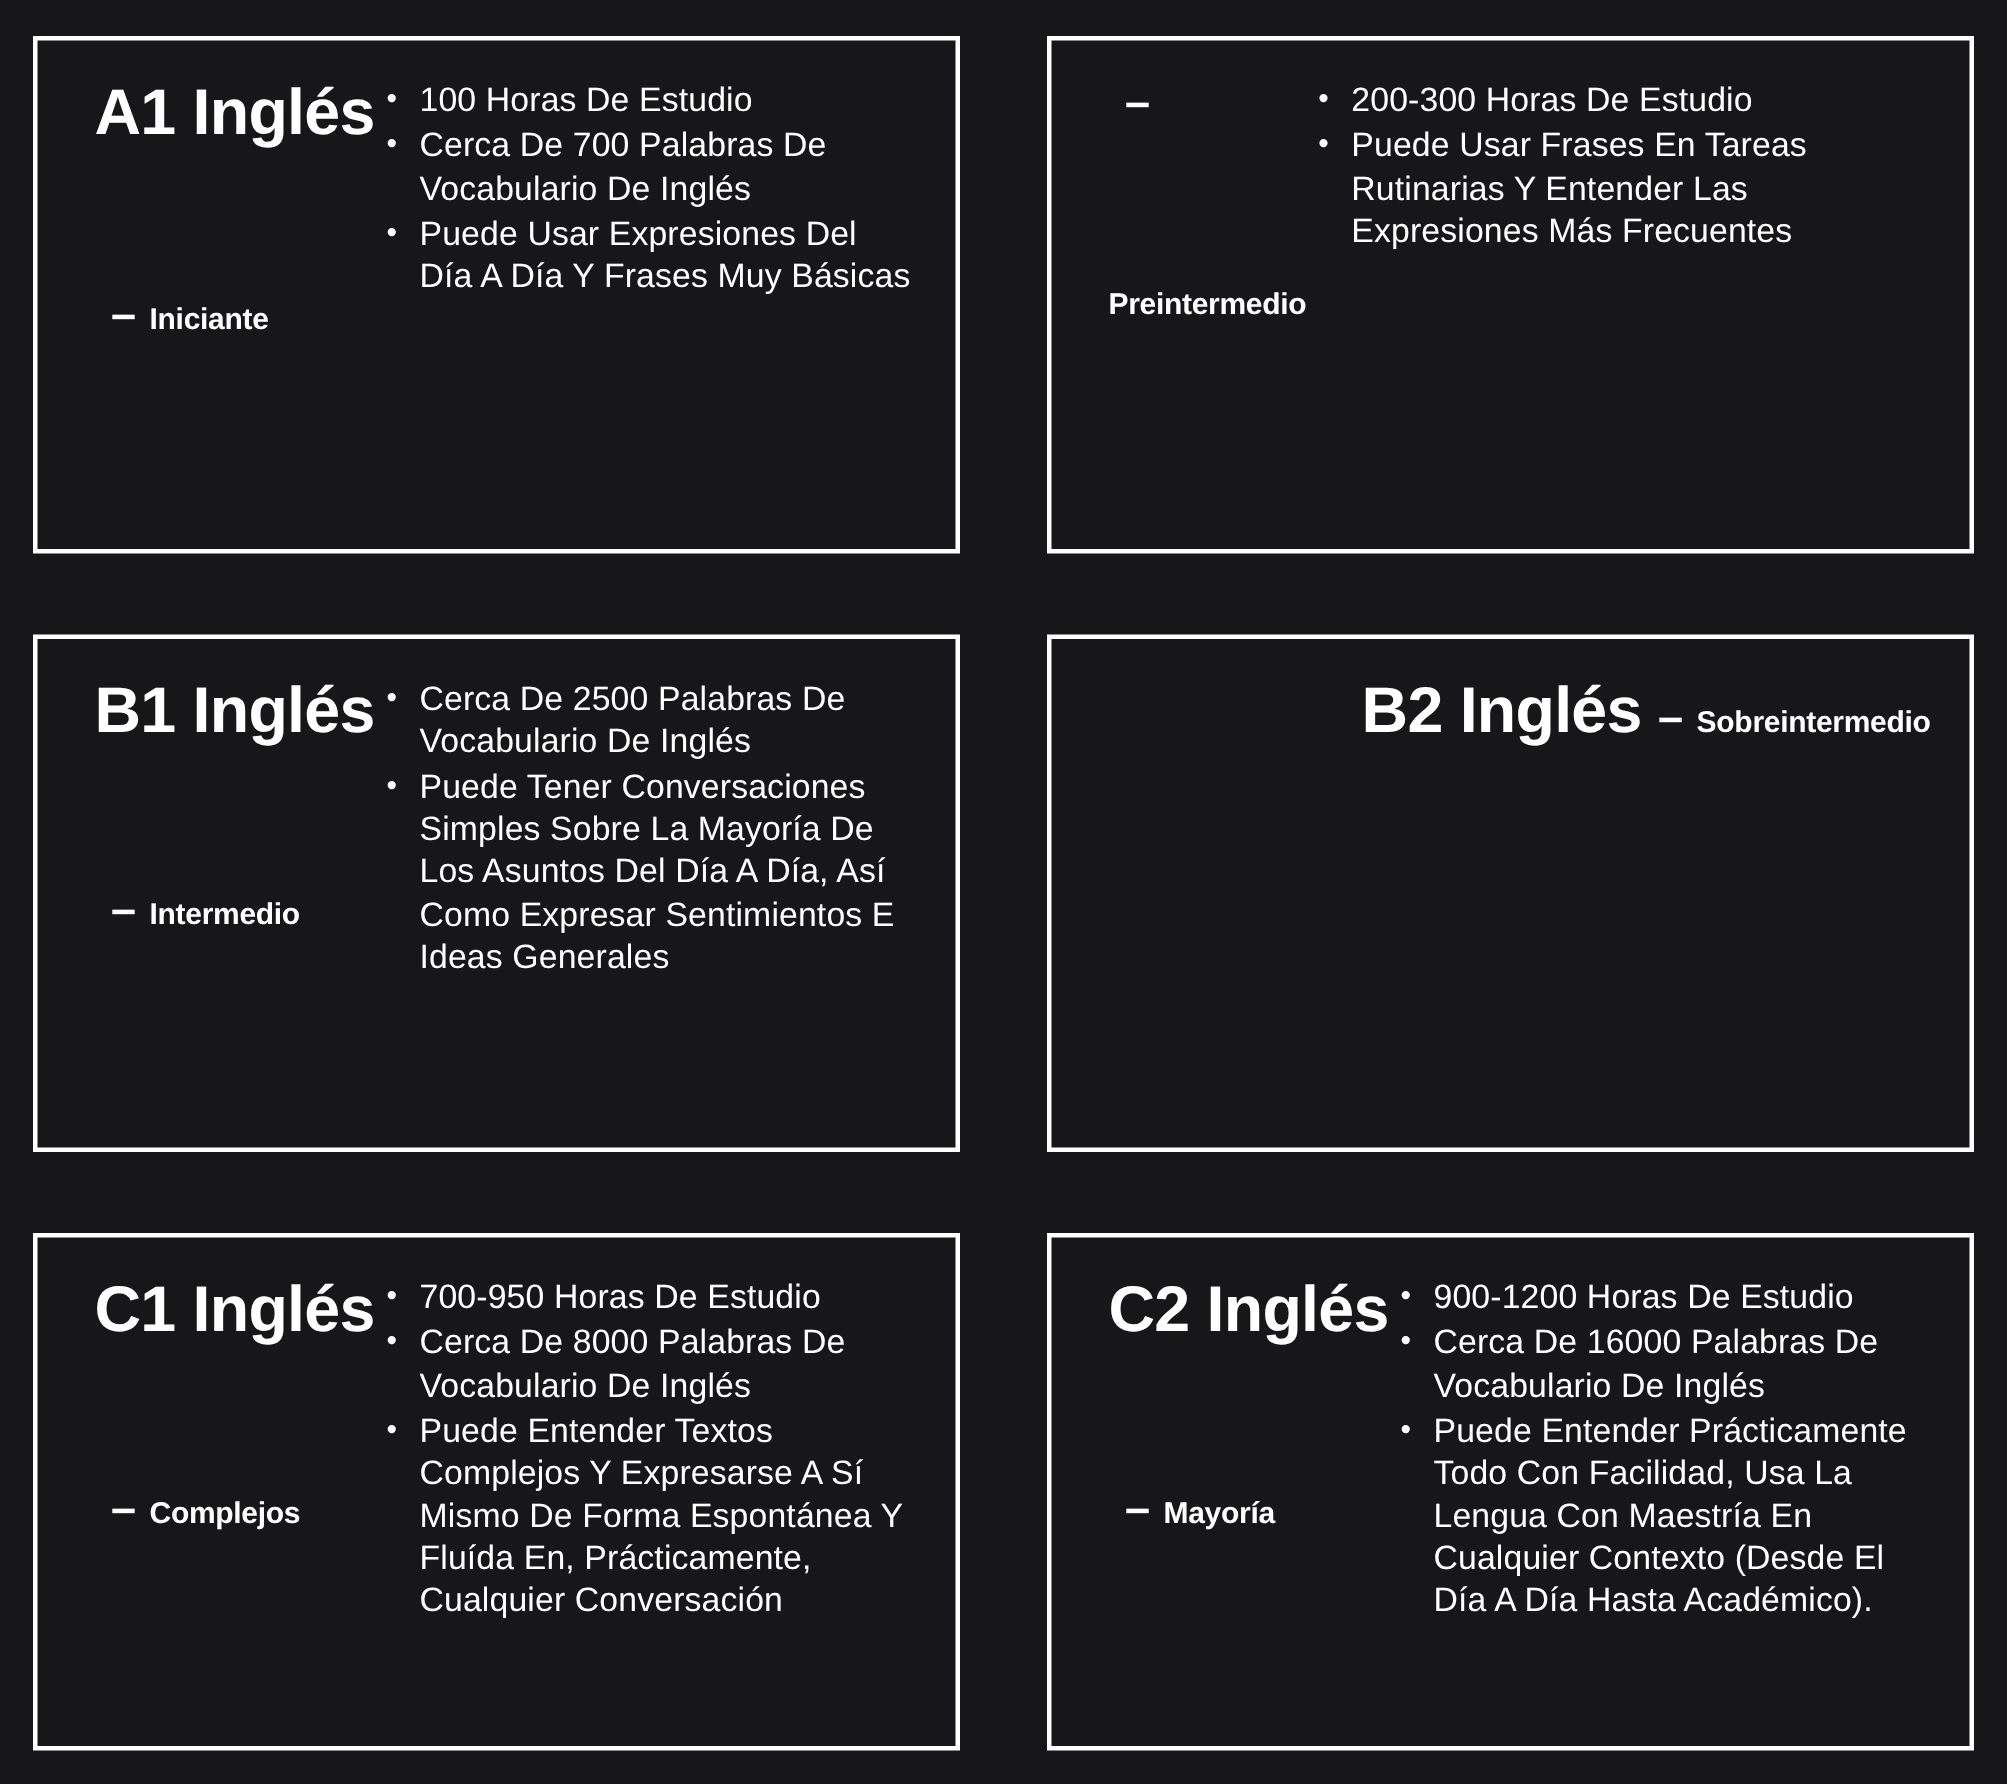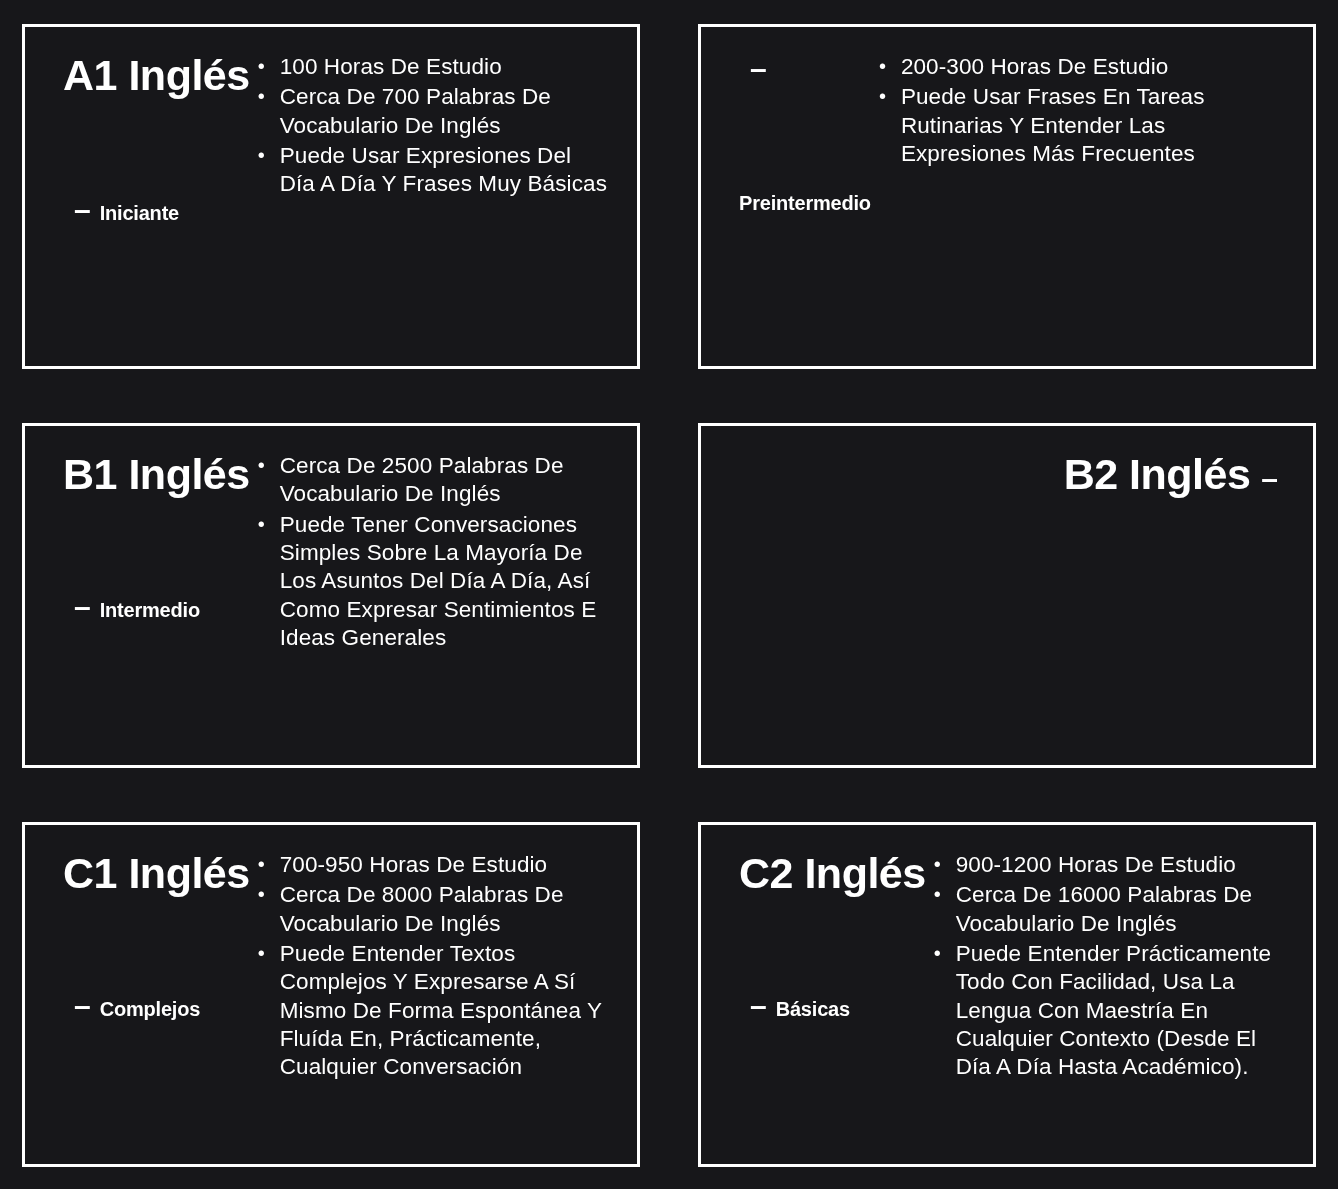--- a/index.html
+++ b/index.html
@@ -122,41 +122,42 @@
     <ul class="features">
       <li>Cerca De 2500 Palabras De Vocabulario De Inglés</li>
       <li>Puede Tener Conversaciones Simples Sobre La Mayoría De Los Asuntos Del Día A Día, Así Como Expresar Sentimientos E Ideas Generales</li>
     </ul>
   </div>
 
   <div class="card row2">
     <div class="card-title">
       <span class="level">B2 Inglés</span>
       <span class="dash">–</span>
+      <span class="subtitle">Sobreintermedio</span>
     </div>
   </div>
 
   <div class="card row3">
     <div class="card-title">
       <span class="level">C1 Inglés</span>
       <span class="dash">–</span>
       <span class="subtitle">Complejos</span>
     </div>
     <ul class="features">
       <li>700-950 Horas De Estudio</li>
       <li>Cerca De 8000 Palabras De Vocabulario De Inglés</li>
       <li>Puede Entender Textos Complejos Y Expresarse A Sí Mismo De Forma Espontánea Y Fluída En, Prácticamente, Cualquier Conversación</li>
     </ul>
   </div>
 
   <div class="card row3">
     <div class="card-title">
       <span class="level">C2 Inglés</span>
       <span class="dash">–</span>
-      <span class="subtitle">Básicas</span>
+      <span class="subtitle">Mayoría</span>
     </div>
     <ul class="features">
       <li>900-1200 Horas De Estudio</li>
       <li>Cerca De 16000 Palabras De Vocabulario De Inglés</li>
       <li>Puede Entender Prácticamente Todo Con Facilidad, Usa La Lengua Con Maestría En Cualquier Contexto (Desde El Día A Día Hasta Académico).</li>
     </ul>
   </div>
 
 </div>
 

